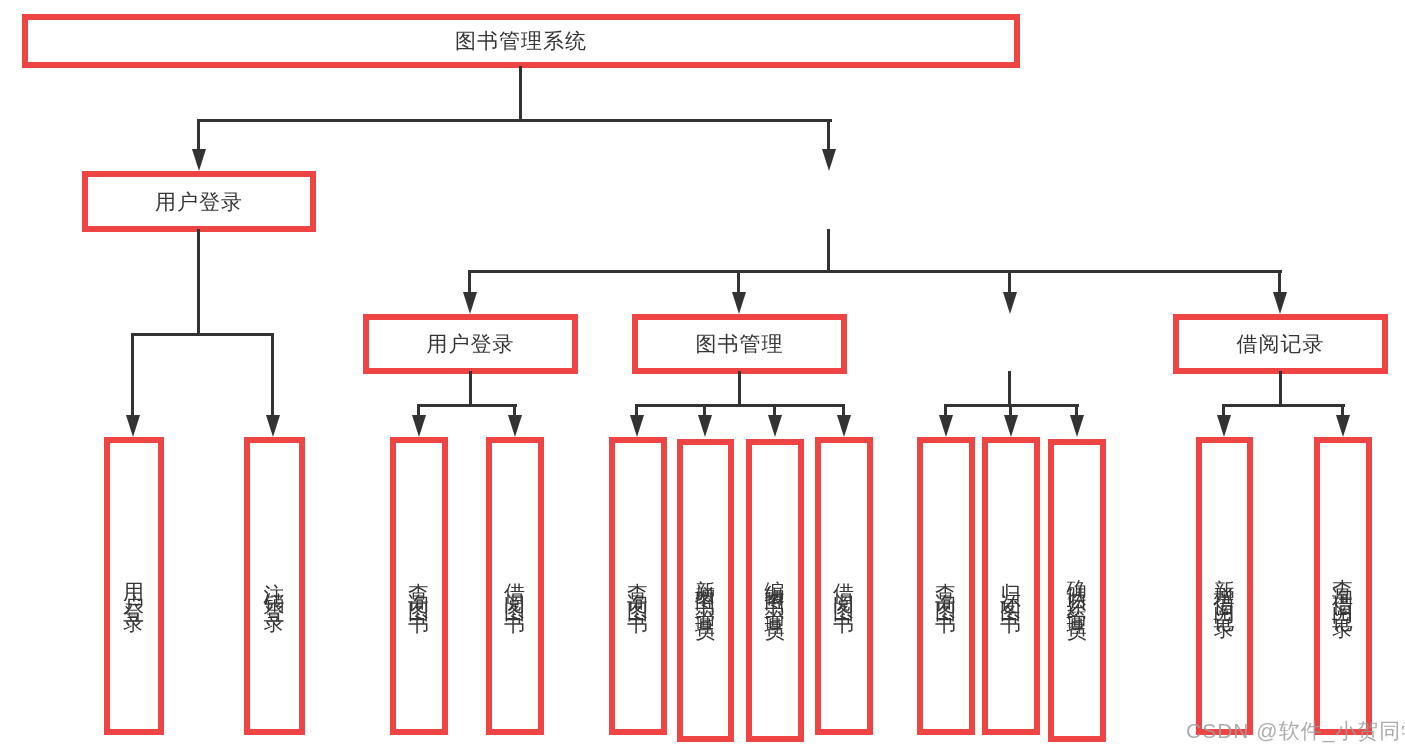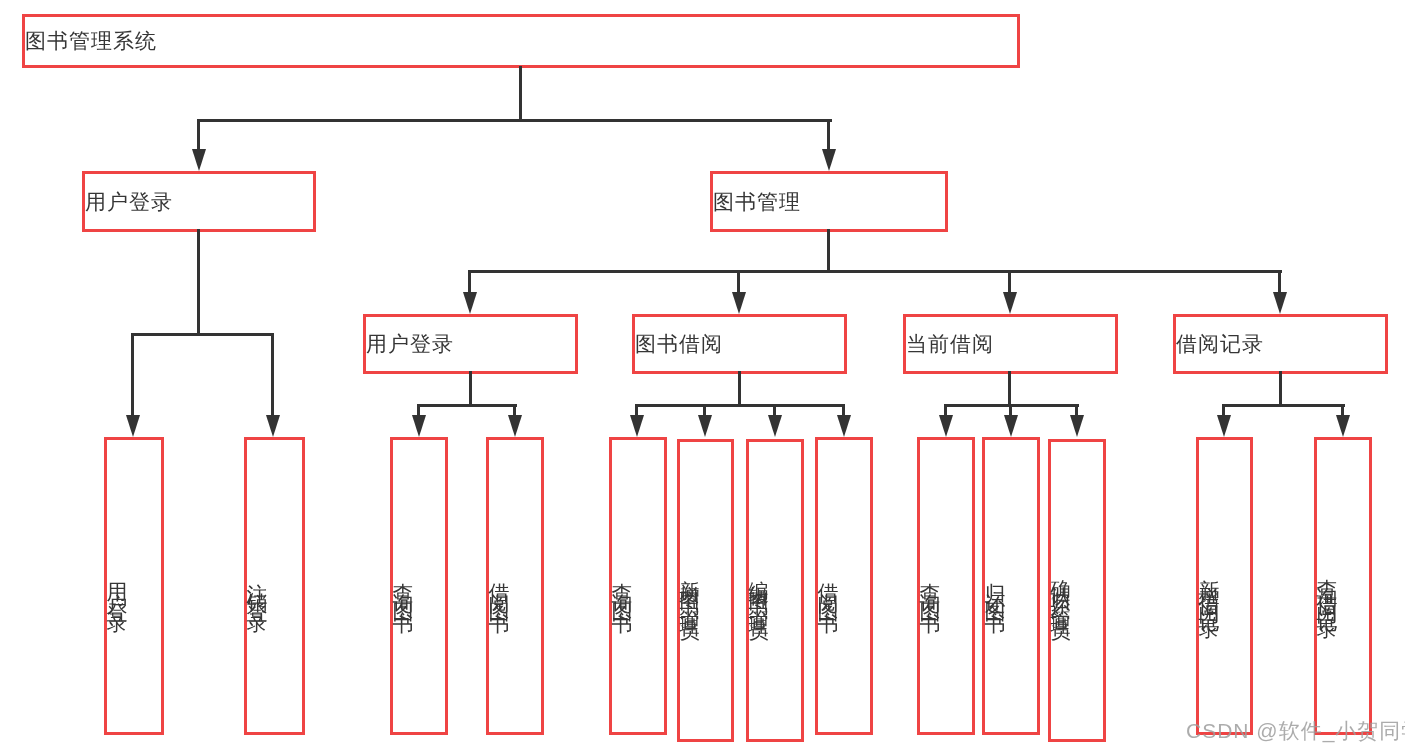--- a/index.html
+++ b/index.html
@@ -8,25 +8,25 @@
     position: relative;
     width: 1405px;
     height: 747px;
     background: #ffffff;
     overflow: hidden;
     color: #333333;
   }
   .node {
     position: absolute;
     box-sizing: border-box;
-    border: 3px solid #ef4444;
+    border: 6px solid #ef4444;
     background: #ffffff;
     display: flex;
     align-items: center;
-    justify-content: flex-start;
+    justify-content: center;
     font-size: 21px;
     color: #363636;
     letter-spacing: 1px;
   }
   .vnode { font-size: 21px; }
   .vnode .vlabel {
     writing-mode: vertical-rl;
     text-orientation: mixed;
     letter-spacing: 10px;
     line-height: 1;
@@ -58,35 +58,29 @@
 <div class="canvas">
 
   <div class="node" style="left:22px;top:14px;width:998px;height:54px">
     <span>图书管理系统</span>
   </div>
 
   <div class="node" style="left:82px;top:171px;width:234px;height:61px">
     <span>用户登录</span>
   </div>
 
-  <div class="node" style="left:710px;top:171px;width:238px;height:61px">
-    <span>图书管理</span>
-  </div>
 
   <div class="node" style="left:363px;top:314px;width:215px;height:60px">
     <span>用户登录</span>
   </div>
 
   <div class="node" style="left:632px;top:314px;width:215px;height:60px">
-    <span>图书借阅</span>
+    <span>图书管理</span>
   </div>
 
-  <div class="node" style="left:903px;top:314px;width:215px;height:60px">
-    <span>当前借阅</span>
-  </div>
 
   <div class="node" style="left:1173px;top:314px;width:215px;height:60px">
     <span>借阅记录</span>
   </div>
 
   <div class="node vnode" style="left:104px;top:437px;width:60px;height:298px">
     <span class="vlabel">用户登录</span>
   </div>
 
   <div class="node vnode" style="left:244px;top:437px;width:61px;height:298px">

